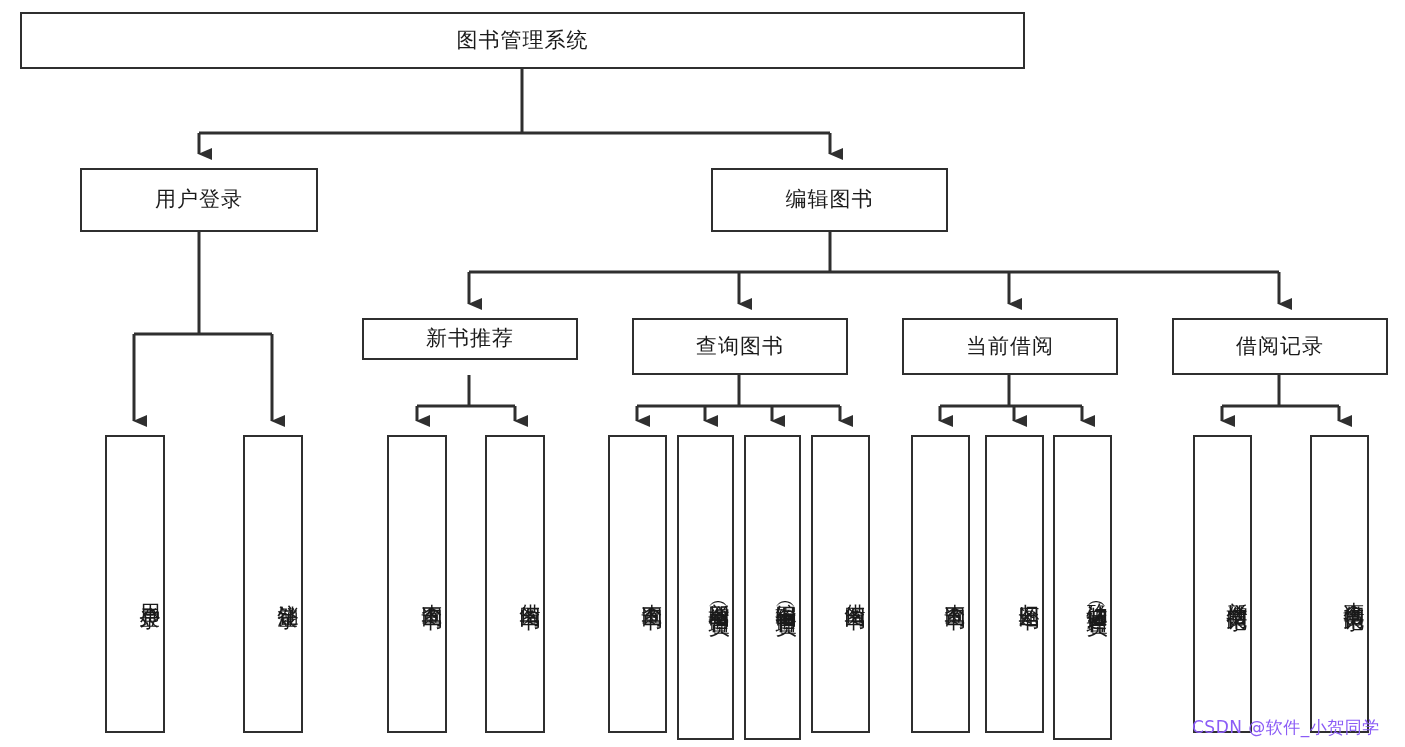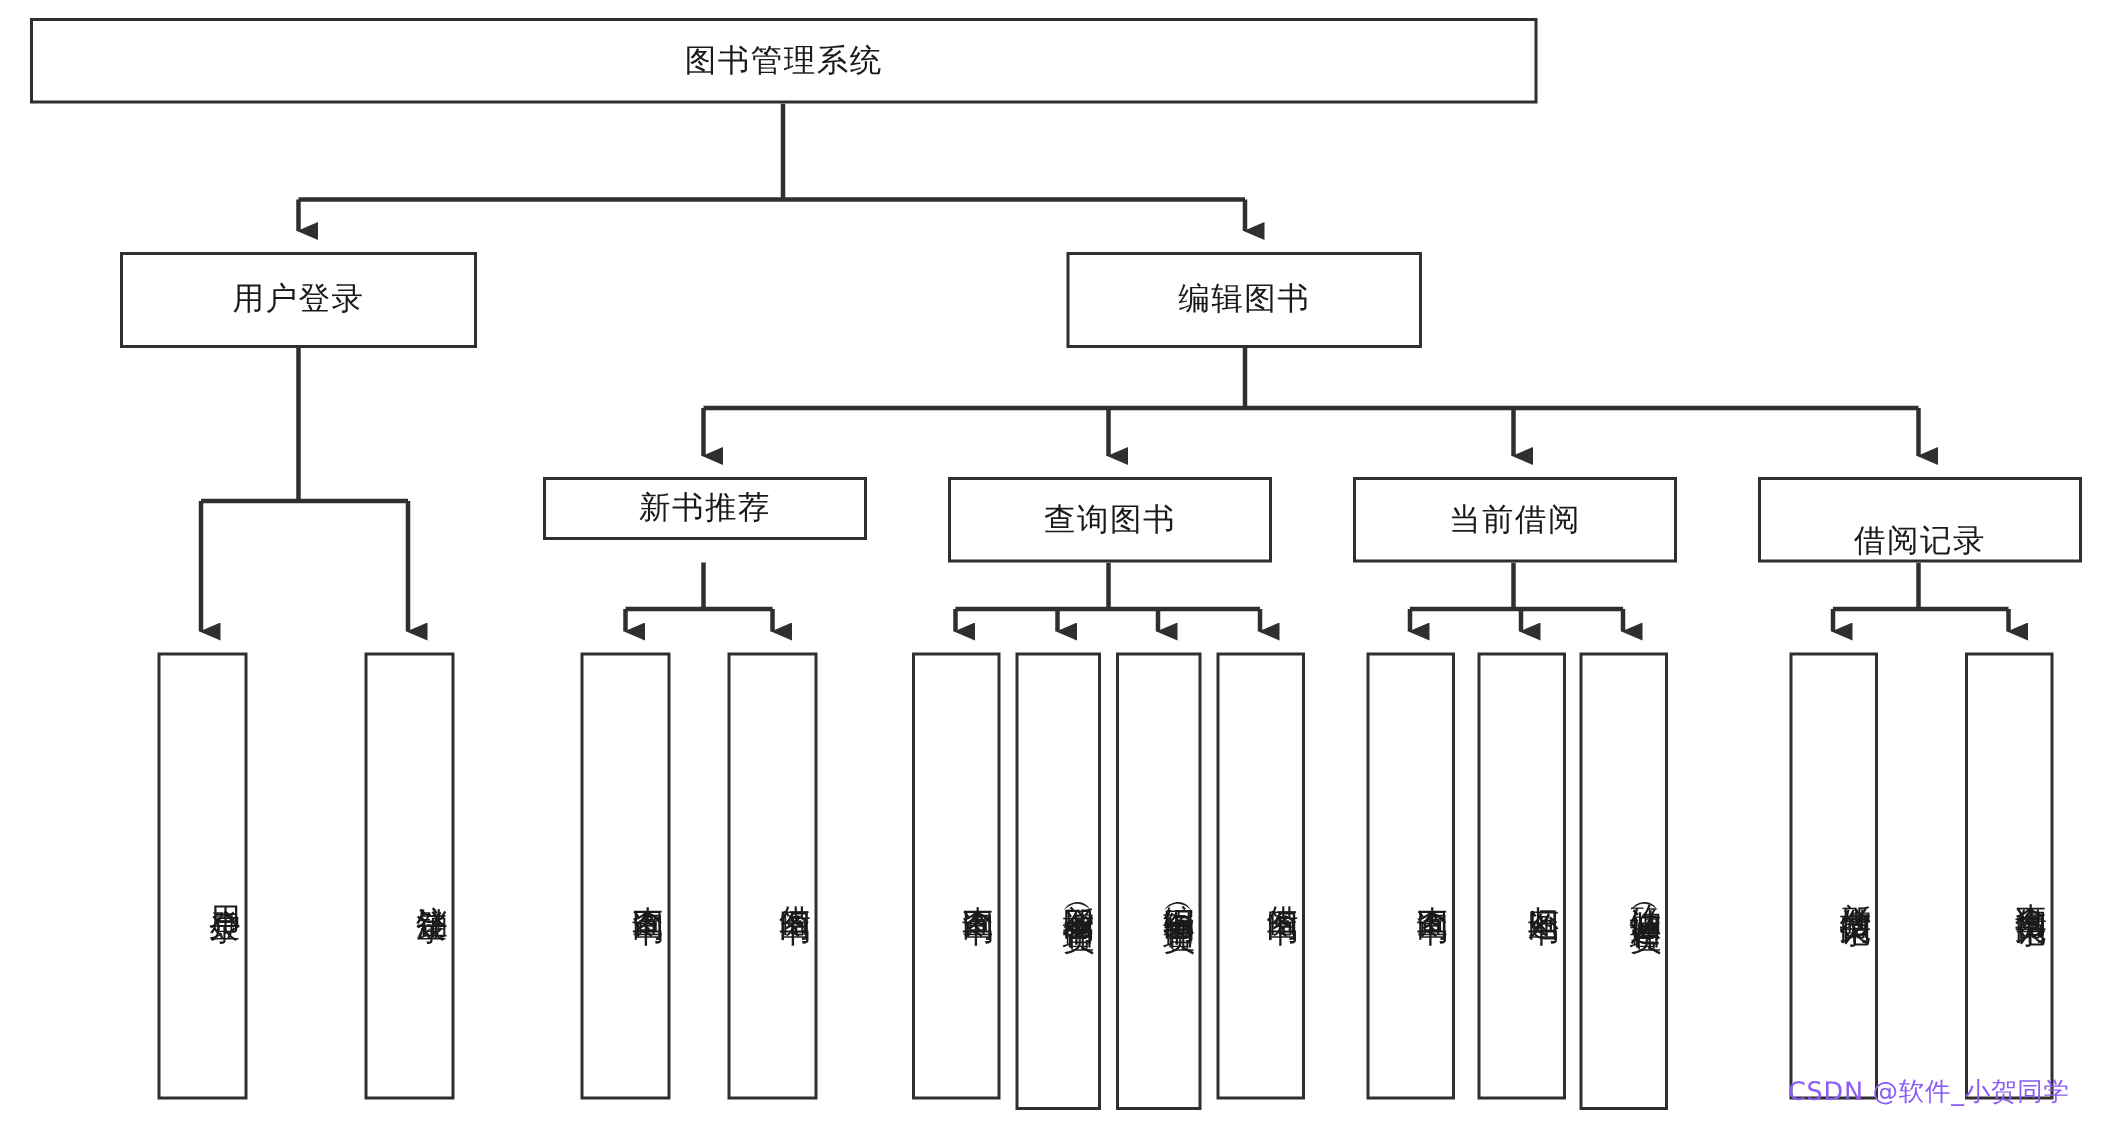--- a/index.html
+++ b/index.html
@@ -132,21 +132,21 @@
 
   <div class="node horiz" style="left:362px; top:318px; width:216px; height:42px;">
     <span class="label">新书推荐</span>
   </div>
   <div class="node horiz" style="left:632px; top:318px; width:216px; height:57px;">
     <span class="label">查询图书</span>
   </div>
   <div class="node horiz" style="left:902px; top:318px; width:216px; height:57px;">
     <span class="label">当前借阅</span>
   </div>
-  <div class="node horiz" style="left:1172px; top:318px; width:216px; height:57px;align-items:flex-end;">
+  <div class="node horiz" style="left:1172px; top:318px; width:216px; height:57px;">
     <span class="label">借阅记录</span>
   </div>
 
   <div class="node vert" style="left:105px; top:435px; width:60px; height:298px;">
     <span class="label">用户登录</span>
   </div>
   <div class="node vert" style="left:243px; top:435px; width:60px; height:298px;">
     <span class="label">注销登录</span>
   </div>
   <div class="node vert" style="left:387px; top:435px; width:60px; height:298px;">

